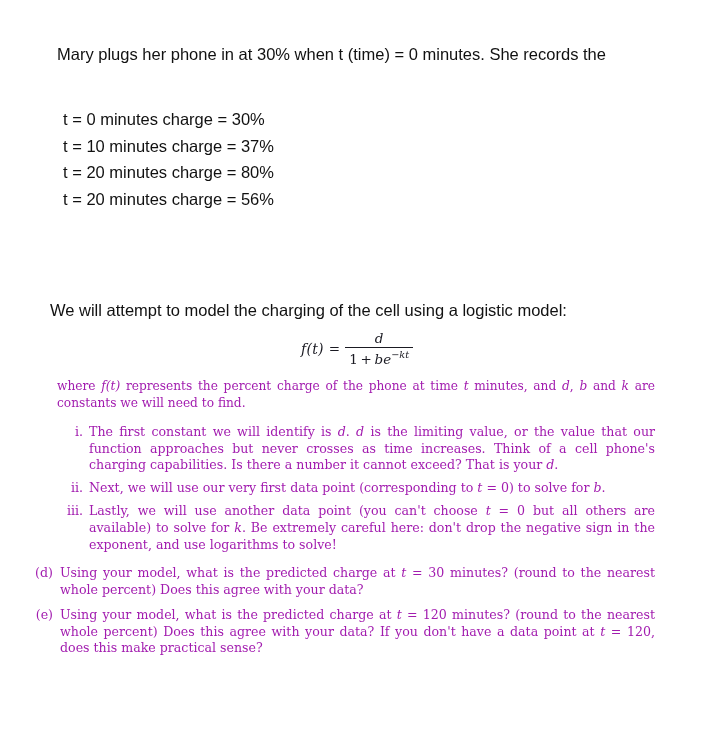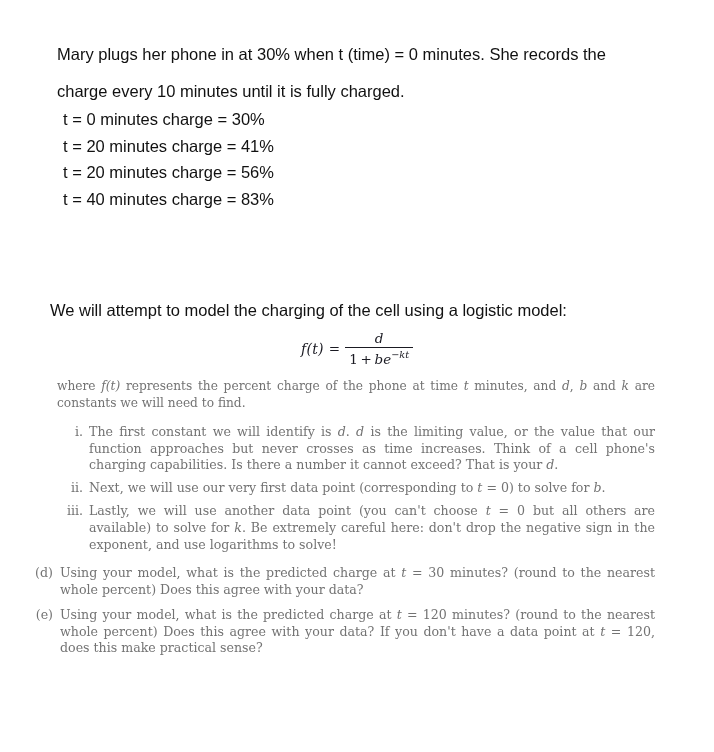--- a/index.html
+++ b/index.html
@@ -106,21 +106,21 @@
     font-size: 0.72em;
     vertical-align: super;
     font-style: italic;
   }
   .sup .op { font-style: normal; }
 
   
   .tex {
     position: absolute;
     font-family: "DejaVu Serif", "Liberation Serif", serif;
-    color: #737373;
+    color: #a21caf;
   }
   .mi { font-style: italic; }
   .mn { font-style: normal; }
 
   .where-block {
     left: 57px;
     top: 378px;
     width: 598px;
     font-size: 12.2px;
     line-height: 16.5px;
@@ -176,28 +176,27 @@
     flex: 1 1 auto;
     text-align: justify;
   }
   .nobr { white-space: nowrap; }
 </style>
 </head>
 <body>
 
 <div class="sans-block">
   <p>Mary plugs her phone in at 30% when t (time) = 0 minutes. She records the</p>
-  <p>charge every 10 minutes until it is fully charged.</p>
 </div>
 
 <div class="data-list">
   <div class="data-line">t = 0 minutes charge = 30%</div>
-  <div class="data-line">t = 20 minutes charge = 41%</div>
+  <div class="data-line">t = 10 minutes charge = 37%</div>
+  <div class="data-line">t = 20 minutes charge = 80%</div>
   <div class="data-line">t = 20 minutes charge = 56%</div>
-  <div class="data-line">t = 40 minutes charge = 83%</div>
 </div>
 
 <div class="intro-model">We will attempt to model the charging of the cell using a logistic model:</div>
 
 <div class="formula-wrap">
   <span class="formula">
     <span class="lhs">f(t)</span>
     <span class="eq">=</span>
     <span class="frac">
       <span class="num">d</span>

